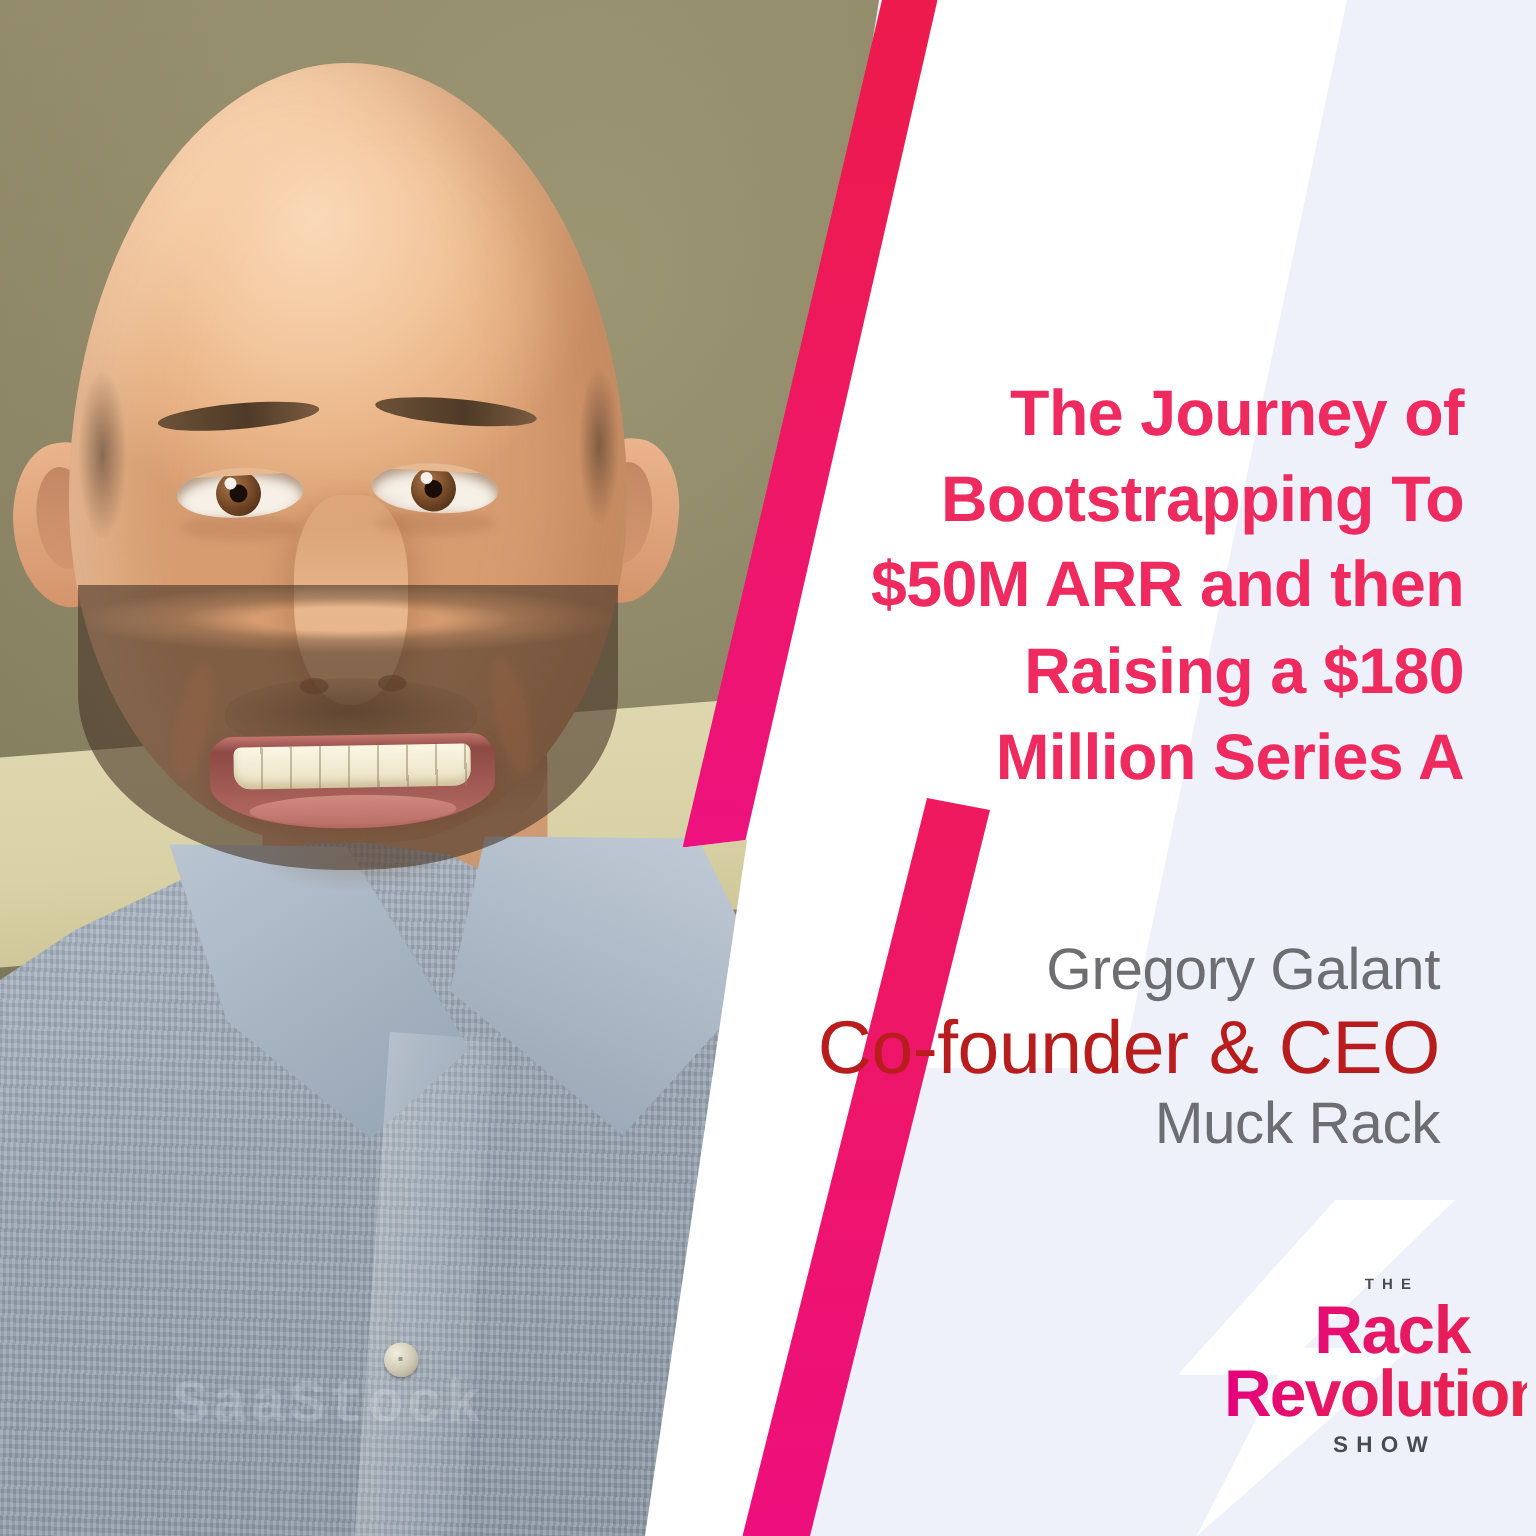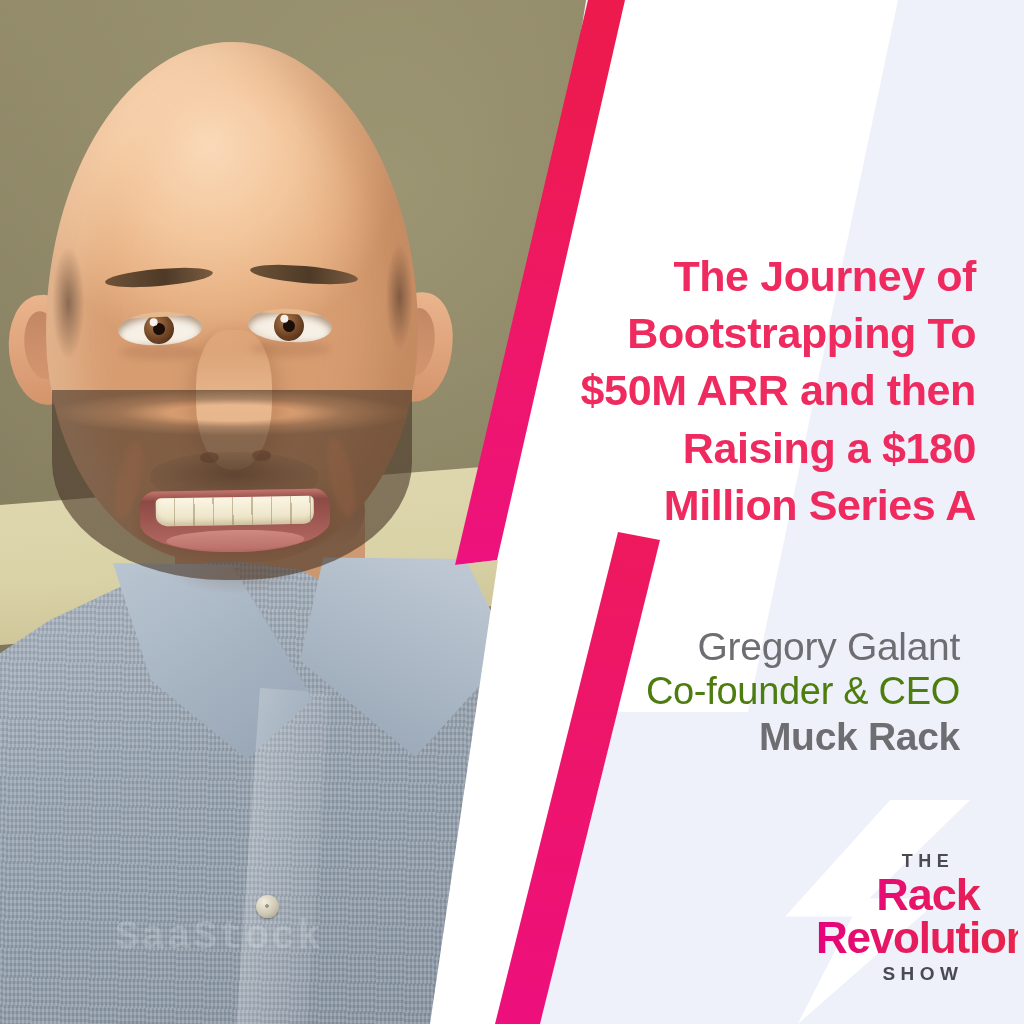--- a/index.html
+++ b/index.html
@@ -176,38 +176,38 @@
     text-align:right;
     color:#EE2A5F;
     font-size:43px;line-height:1.33;font-weight:700;letter-spacing:-.4px;
     white-space:pre-line;
     margin-top:32px;
   }
   .speaker{
     position:absolute;right:64px;top:625px;width:470px;text-align:right;
   }
   .sp-name{color:#6E6E72;font-size:39px;line-height:1.15;font-weight:400;letter-spacing:-.3px;}
-  .sp-role{color:#4d7c0f;font-size:38px;line-height:1.15;font-weight:400;letter-spacing:-.3px;}
-  .sp-co{color:#6E6E72;font-size:39px;line-height:1.2;font-weight:700;letter-spacing:-.3px;}
+  .sp-role{color:#b91c1c;font-size:50px;line-height:1.15;font-weight:400;letter-spacing:-.3px;}
+  .sp-co{color:#6E6E72;font-size:39px;line-height:1.2;font-weight:400;letter-spacing:-.3px;}
 
   
   .logo{position:absolute;left:838px;top:852px;width:180px;text-align:center;}
-  .lg-the{color:#4A4A52;font-size:18px;letter-spacing:5.5px;font-weight:700;line-height:1;margin-bottom:3px;}
+  .lg-the{color:#4A4A52;font-size:10px;letter-spacing:5.5px;font-weight:700;line-height:1;margin-bottom:3px;}
   .lg-saas{
     font-size:45px;font-weight:700;line-height:.96;letter-spacing:-1px;
     background:linear-gradient(90deg,#E5007E 0%, #E61668 45%, #E8254A 100%);
     -webkit-background-clip:text;background-clip:text;color:transparent;
   }
   .lg-rev{
     font-size:44px;font-weight:700;line-height:1;letter-spacing:-1.2px;
     margin-left:-22px;
     background:linear-gradient(90deg,#E5007E 0%, #E61A60 40%, #E8254A 100%);
     -webkit-background-clip:text;background-clip:text;color:transparent;text-align:right;
   }
-  .lg-show{color:#4A4A52;font-size:19px;letter-spacing:5.5px;font-weight:700;line-height:1;margin-top:4px;margin-left:-10px;}
+  .lg-show{color:#4A4A52;font-size:15px;letter-spacing:5.5px;font-weight:700;line-height:1;margin-top:4px;margin-left:-10px;}
 </style>
 </head>
 <body>
 
 <div id="card">
 
   <div id="photo-wrap">
     <div id="photo">
       <div class="bg-base"></div>
       <div class="bg-warm"></div>

